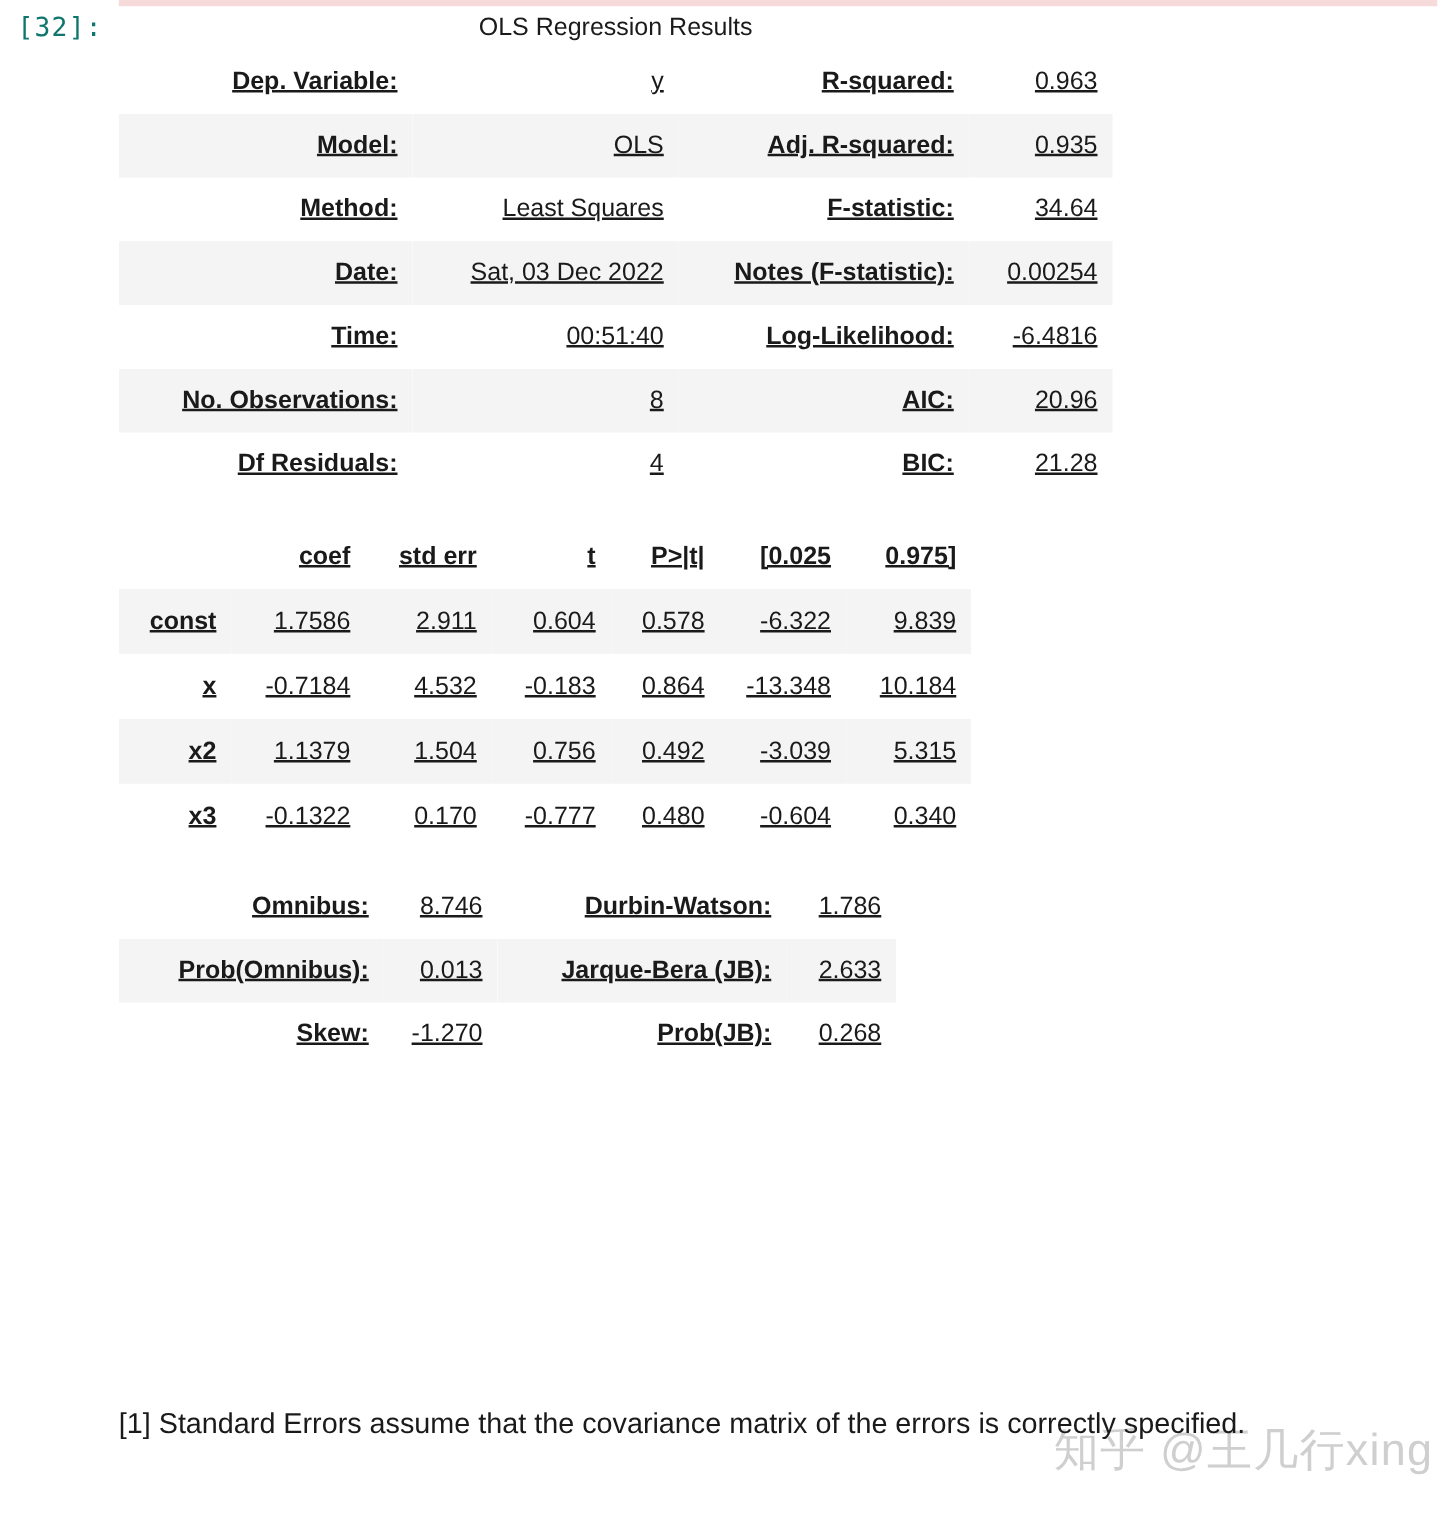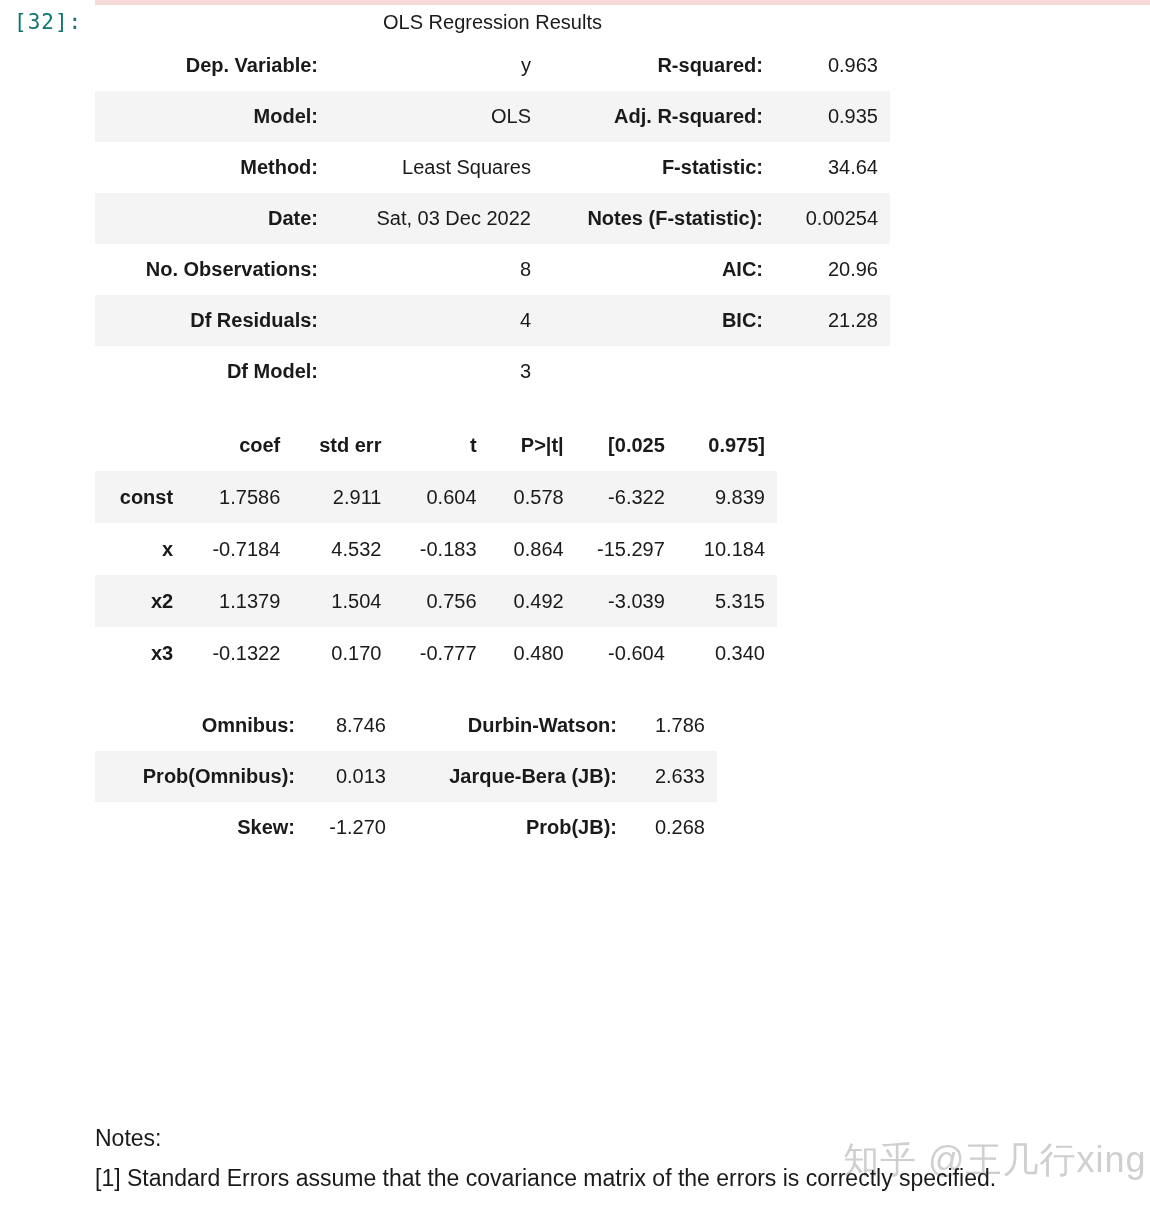--- a/index.html
+++ b/index.html
@@ -16,21 +16,21 @@
   .prompt {
     position: absolute; top: 10px; left: 14px;
     font-family: "DejaVu Sans Mono", "Liberation Mono", monospace;
     font-size: 21px; color: #0f766e; letter-spacing: 1px;
   }
   .output { position: absolute; left: 95px; top: 8px; width: 795px; }
   .caption {
     width: 795px; height: 32px; line-height: 28px; text-align: center;
     font-size: 20px; color: #1a1a1a;
   }
-  table { border-collapse: collapse; table-layout: fixed; }
+  table { border-collapse: collapse; table-layout: fixed; text-decoration: underline; }
   th, td {
     padding: 0 12px; font-size: 20px; white-space: nowrap; overflow: hidden;
     text-align: right; vertical-align: middle;
   }
   th { font-weight: 700; color: #1a1a1a; }
   td { font-weight: 400; color: #1a1a1a; }
 
   
   .t1 { width: 795px; }
   .t1 tr { height: 51px; }
@@ -102,36 +102,36 @@
         <th class="c3">F-statistic:</th>
         <td class="c4">34.64</td>
       </tr>
       <tr>
         <th class="c1">Date:</th>
         <td class="c2">Sat, 03 Dec 2022</td>
         <th class="c3">Notes (F-statistic):</th>
         <td class="c4">0.00254</td>
       </tr>
       <tr>
+        <th class="c1">Time:</th>
+        <td class="c2">00:51:40</td>
+        <th class="c3">Log-Likelihood:</th>
+        <td class="c4">-6.4816</td>
+      </tr>
+      <tr>
         <th class="c1">No. Observations:</th>
         <td class="c2">8</td>
         <th class="c3">AIC:</th>
         <td class="c4">20.96</td>
       </tr>
       <tr>
         <th class="c1">Df Residuals:</th>
         <td class="c2">4</td>
         <th class="c3">BIC:</th>
         <td class="c4">21.28</td>
-      </tr>
-      <tr>
-        <th class="c1">Df Model:</th>
-        <td class="c2">3</td>
-        <th class="c3"></th>
-        <td class="c4"></td>
       </tr>
     </tbody>
   </table>
 
   <table class="t2">
     <thead>
       <tr>
         <th class="cn"></th>
         <th class="cc1">coef</th>
         <th class="cc2">std err</th>
@@ -150,21 +150,21 @@
         <td class="cc4">0.578</td>
         <td class="cc5">-6.322</td>
         <td class="cc6">9.839</td>
       </tr>
       <tr>
         <th class="cn">x</th>
         <td class="cc1">-0.7184</td>
         <td class="cc2">4.532</td>
         <td class="cc3">-0.183</td>
         <td class="cc4">0.864</td>
-        <td class="cc5">-15.297</td>
+        <td class="cc5">-13.348</td>
         <td class="cc6">10.184</td>
       </tr>
       <tr>
         <th class="cn">x2</th>
         <td class="cc1">1.1379</td>
         <td class="cc2">1.504</td>
         <td class="cc3">0.756</td>
         <td class="cc4">0.492</td>
         <td class="cc5">-3.039</td>
         <td class="cc6">5.315</td>
@@ -202,15 +202,14 @@
         <td class="d4">0.268</td>
       </tr>
     </tbody>
   </table>
 
 </div>
 
 <div class="watermark">知乎 @王几行xing</div>
 
 <div class="notes">
-  <div>Notes:</div>
   <div>[1] Standard Errors assume that the covariance matrix of the errors is correctly specified.</div>
 </div>
 
 </body></html>

